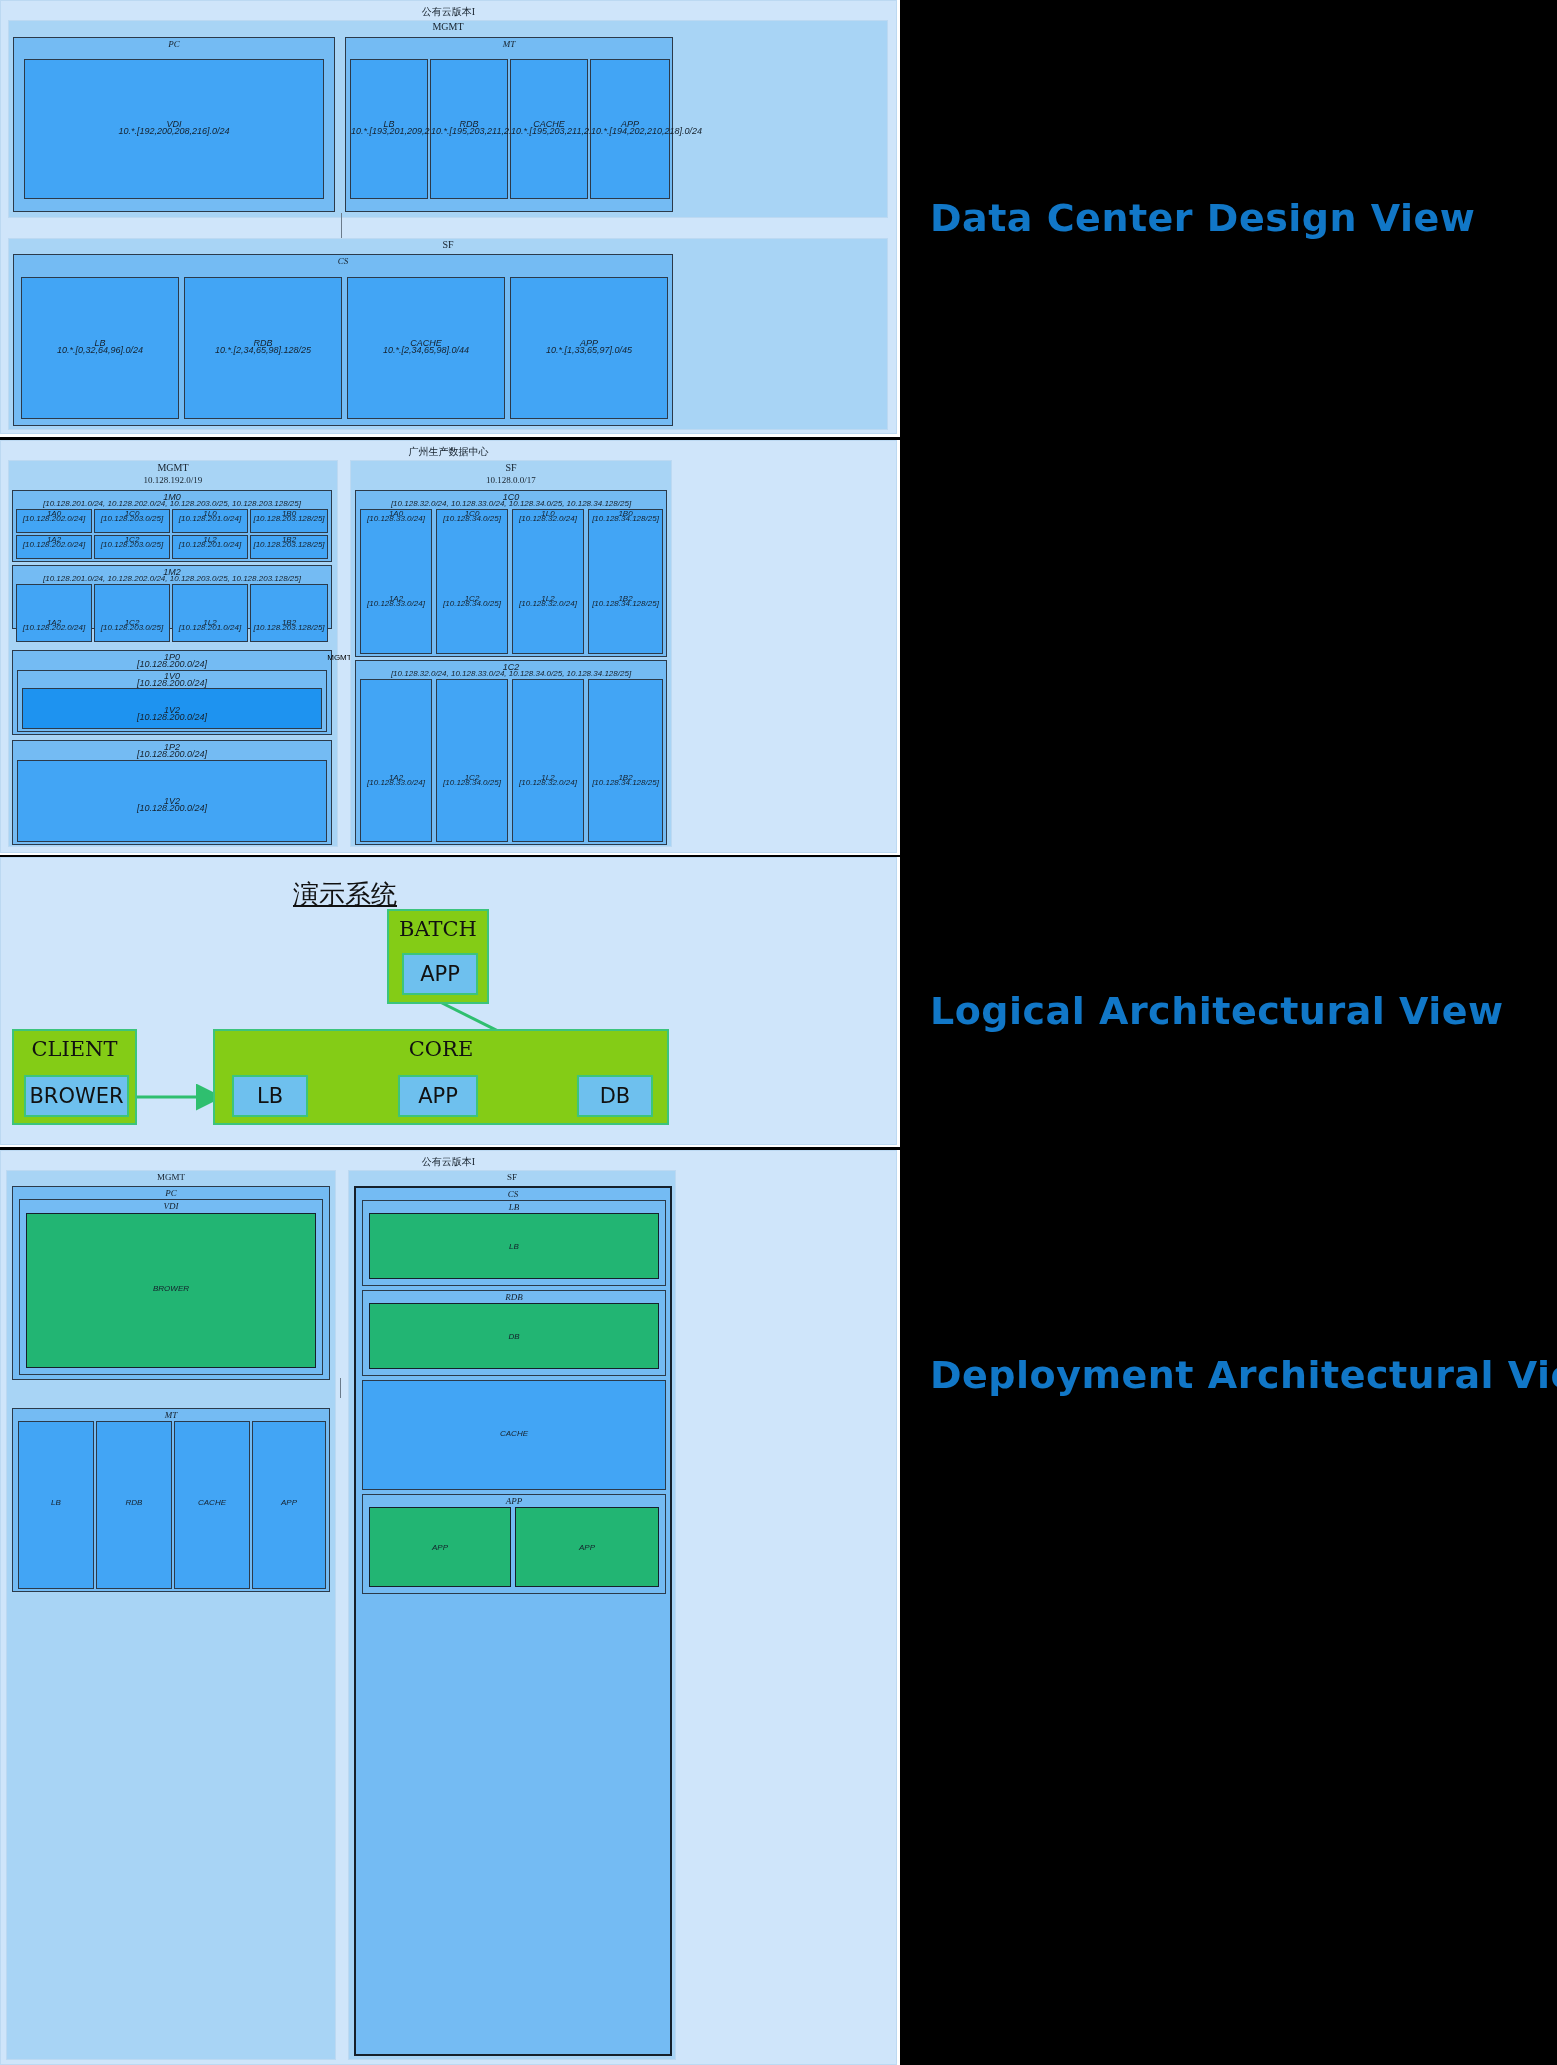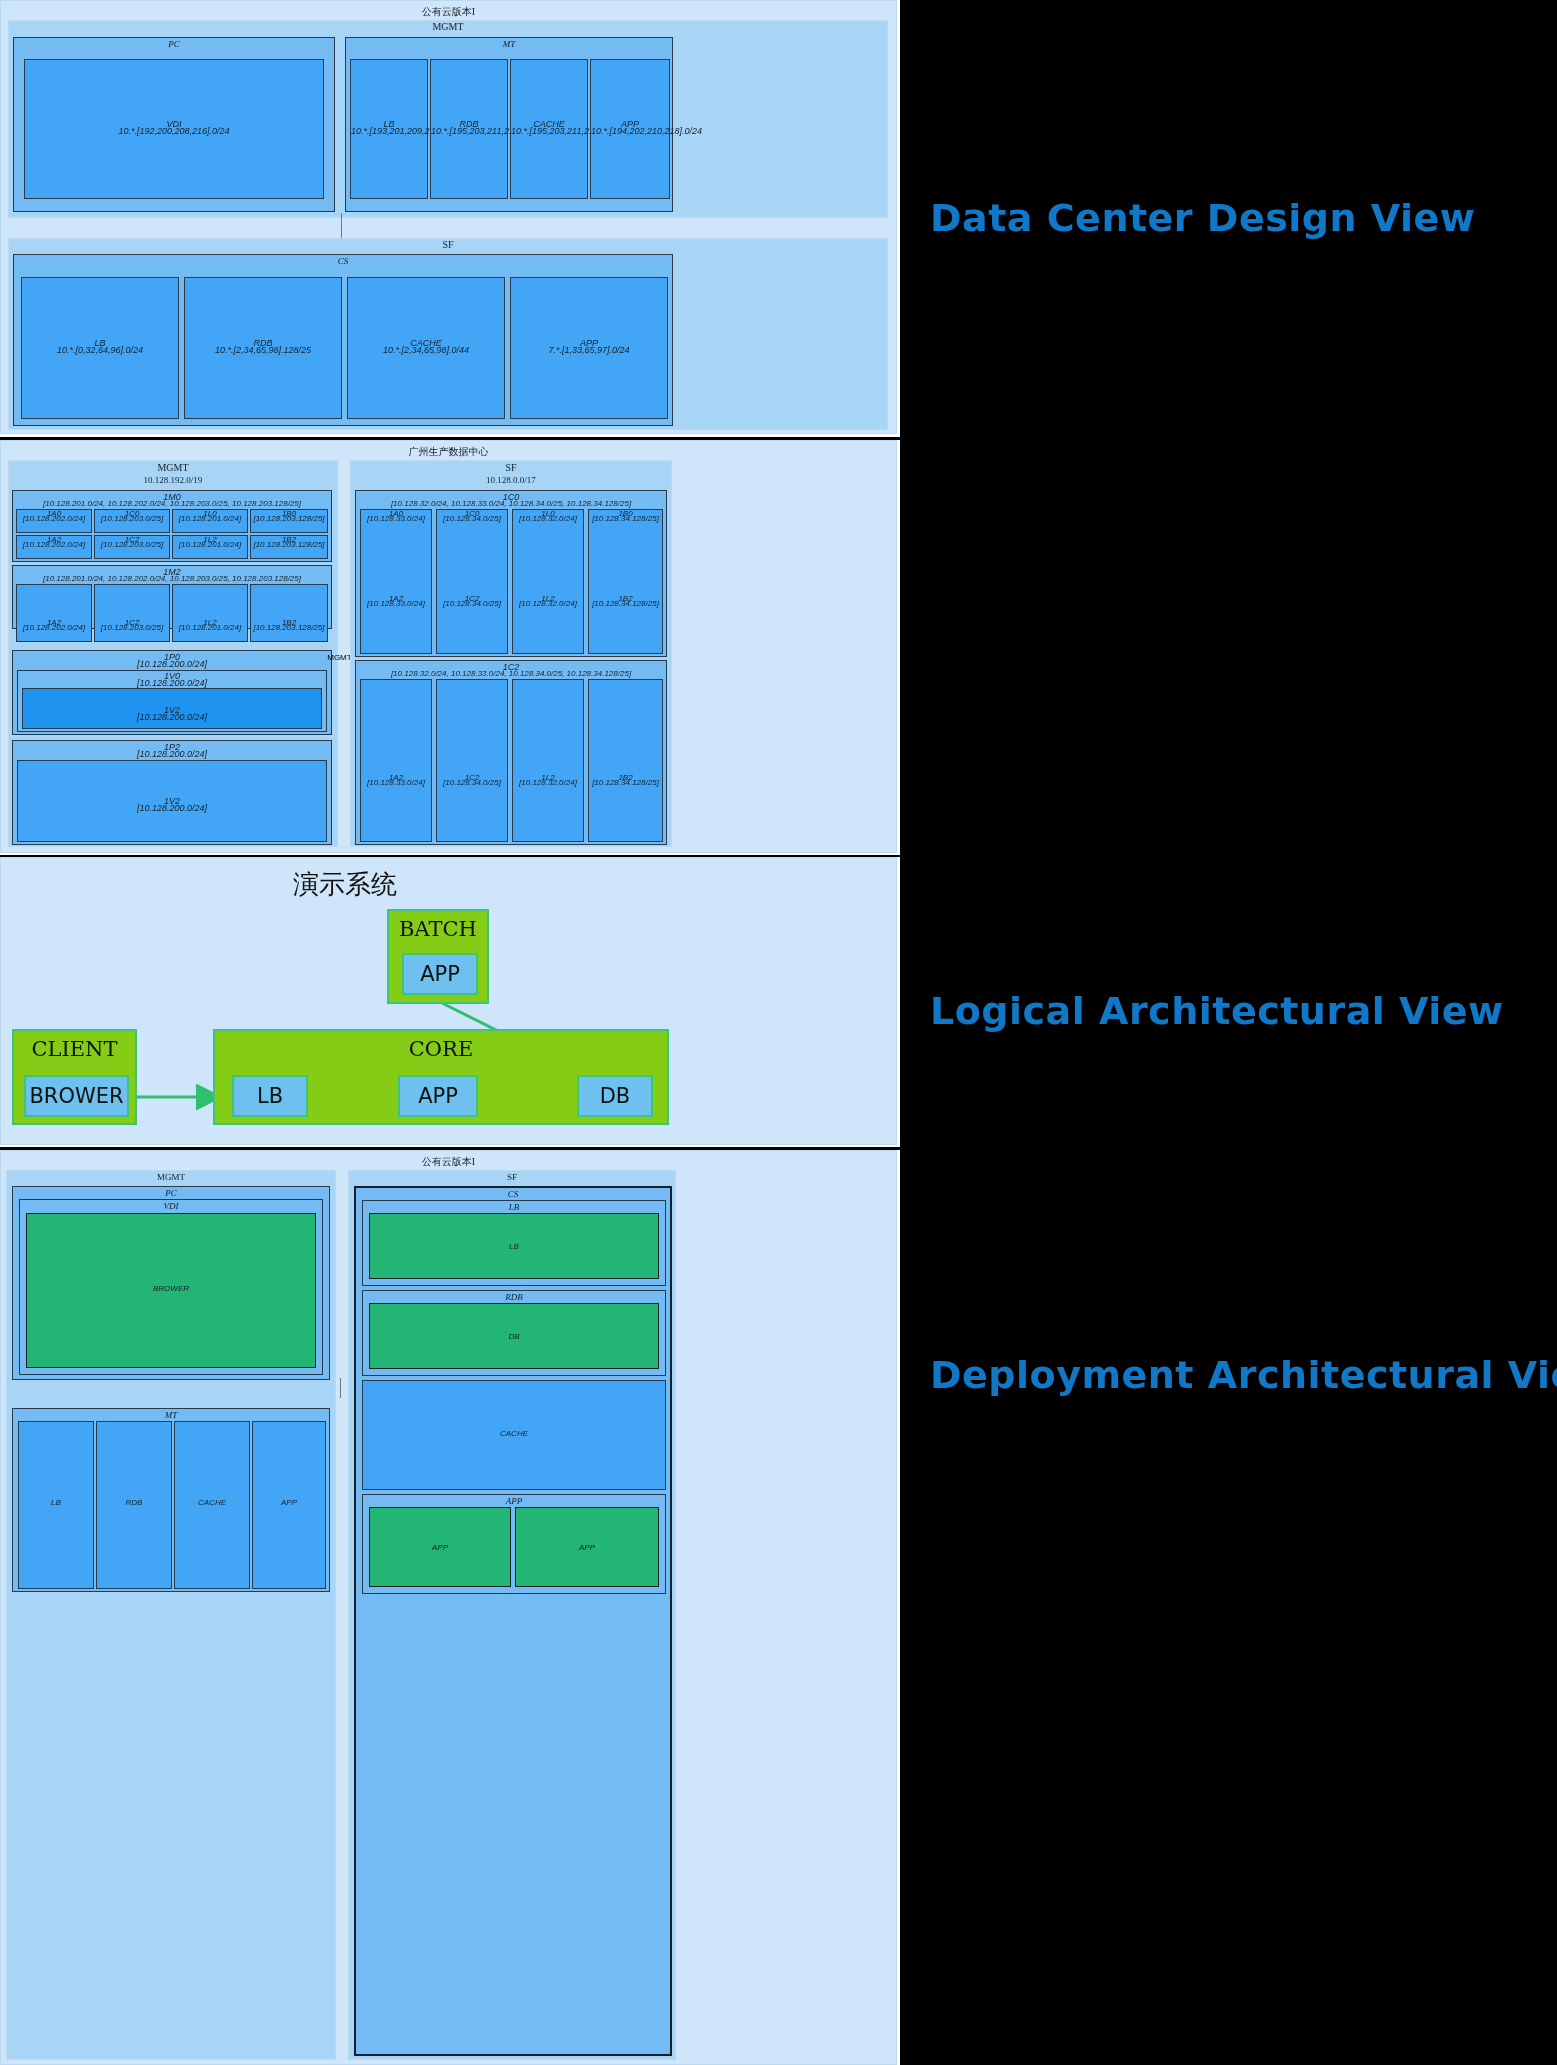--- a/index.html
+++ b/index.html
@@ -203,21 +203,21 @@
       <div class="bx lvl2" style="left:170px; top:22px; width:158px; height:142px;">
         <div class="c" style="top:60px;">RDB</div>
         <div class="c" style="top:67px;">10.*.[2,34,65,98].128/25</div>
       </div>
       <div class="bx lvl2" style="left:333px; top:22px; width:158px; height:142px;">
         <div class="c" style="top:60px;">CACHE</div>
         <div class="c" style="top:67px;">10.*.[2,34,65,98].0/44</div>
       </div>
       <div class="bx lvl2" style="left:496px; top:22px; width:158px; height:142px;">
         <div class="c" style="top:60px;">APP</div>
-        <div class="c" style="top:67px;">7.*.[1,33,65,97].0/24</div>
+        <div class="c" style="top:67px;">10.*.[1,33,65,97].0/45</div>
       </div>
     </div>
   </div>
 
   <div class="panel" style="top:440px; width:900px; height:415px;">
 
     <div class="outer" style="left:0; top:0; width:897px; height:413px;">
       <div class="ttl" style="top:4px;">广州生产数据中心</div>
     </div>
 
@@ -370,21 +370,21 @@
         <div class="c" style="top:93px; font-size:8px;">1B2</div>
         <div class="c" style="top:98px; font-size:8px;">[10.128.34.128/25]</div>
       </div>
     </div>
   </div>
 
   <div class="panel" style="top:857px; width:900px; height:290px;">
 
     <div class="outer" style="left:0; top:0; width:897px; height:288px;"></div>
 
-    <div class="la-title" style="top:10px; width:690px;">演示系统</div>
+    <div class="la-title" style="top:20px; width:690px;text-decoration:underline;">演示系统</div>
 
     <svg class="arrow" style="left:0; top:0; width:900px; height:290px;">
       <defs>
         <marker id="ah" markerWidth="9" markerHeight="9" refX="8" refY="4.5" orient="auto">
           <path d="M0,0 L9,4.5 L0,9 z" fill="#2fbf6f"></path>
         </marker>
       </defs>
       <line x1="134" y1="240" x2="220" y2="240" stroke="#2fbf6f" stroke-width="3" marker-end="url(#ah)"></line>
       <line x1="290" y1="240" x2="392" y2="240" stroke="#2fbf6f" stroke-width="3" marker-end="url(#ah)"></line>
       <line x1="484" y1="240" x2="572" y2="240" stroke="#2fbf6f" stroke-width="3" marker-end="url(#ah)"></line>

